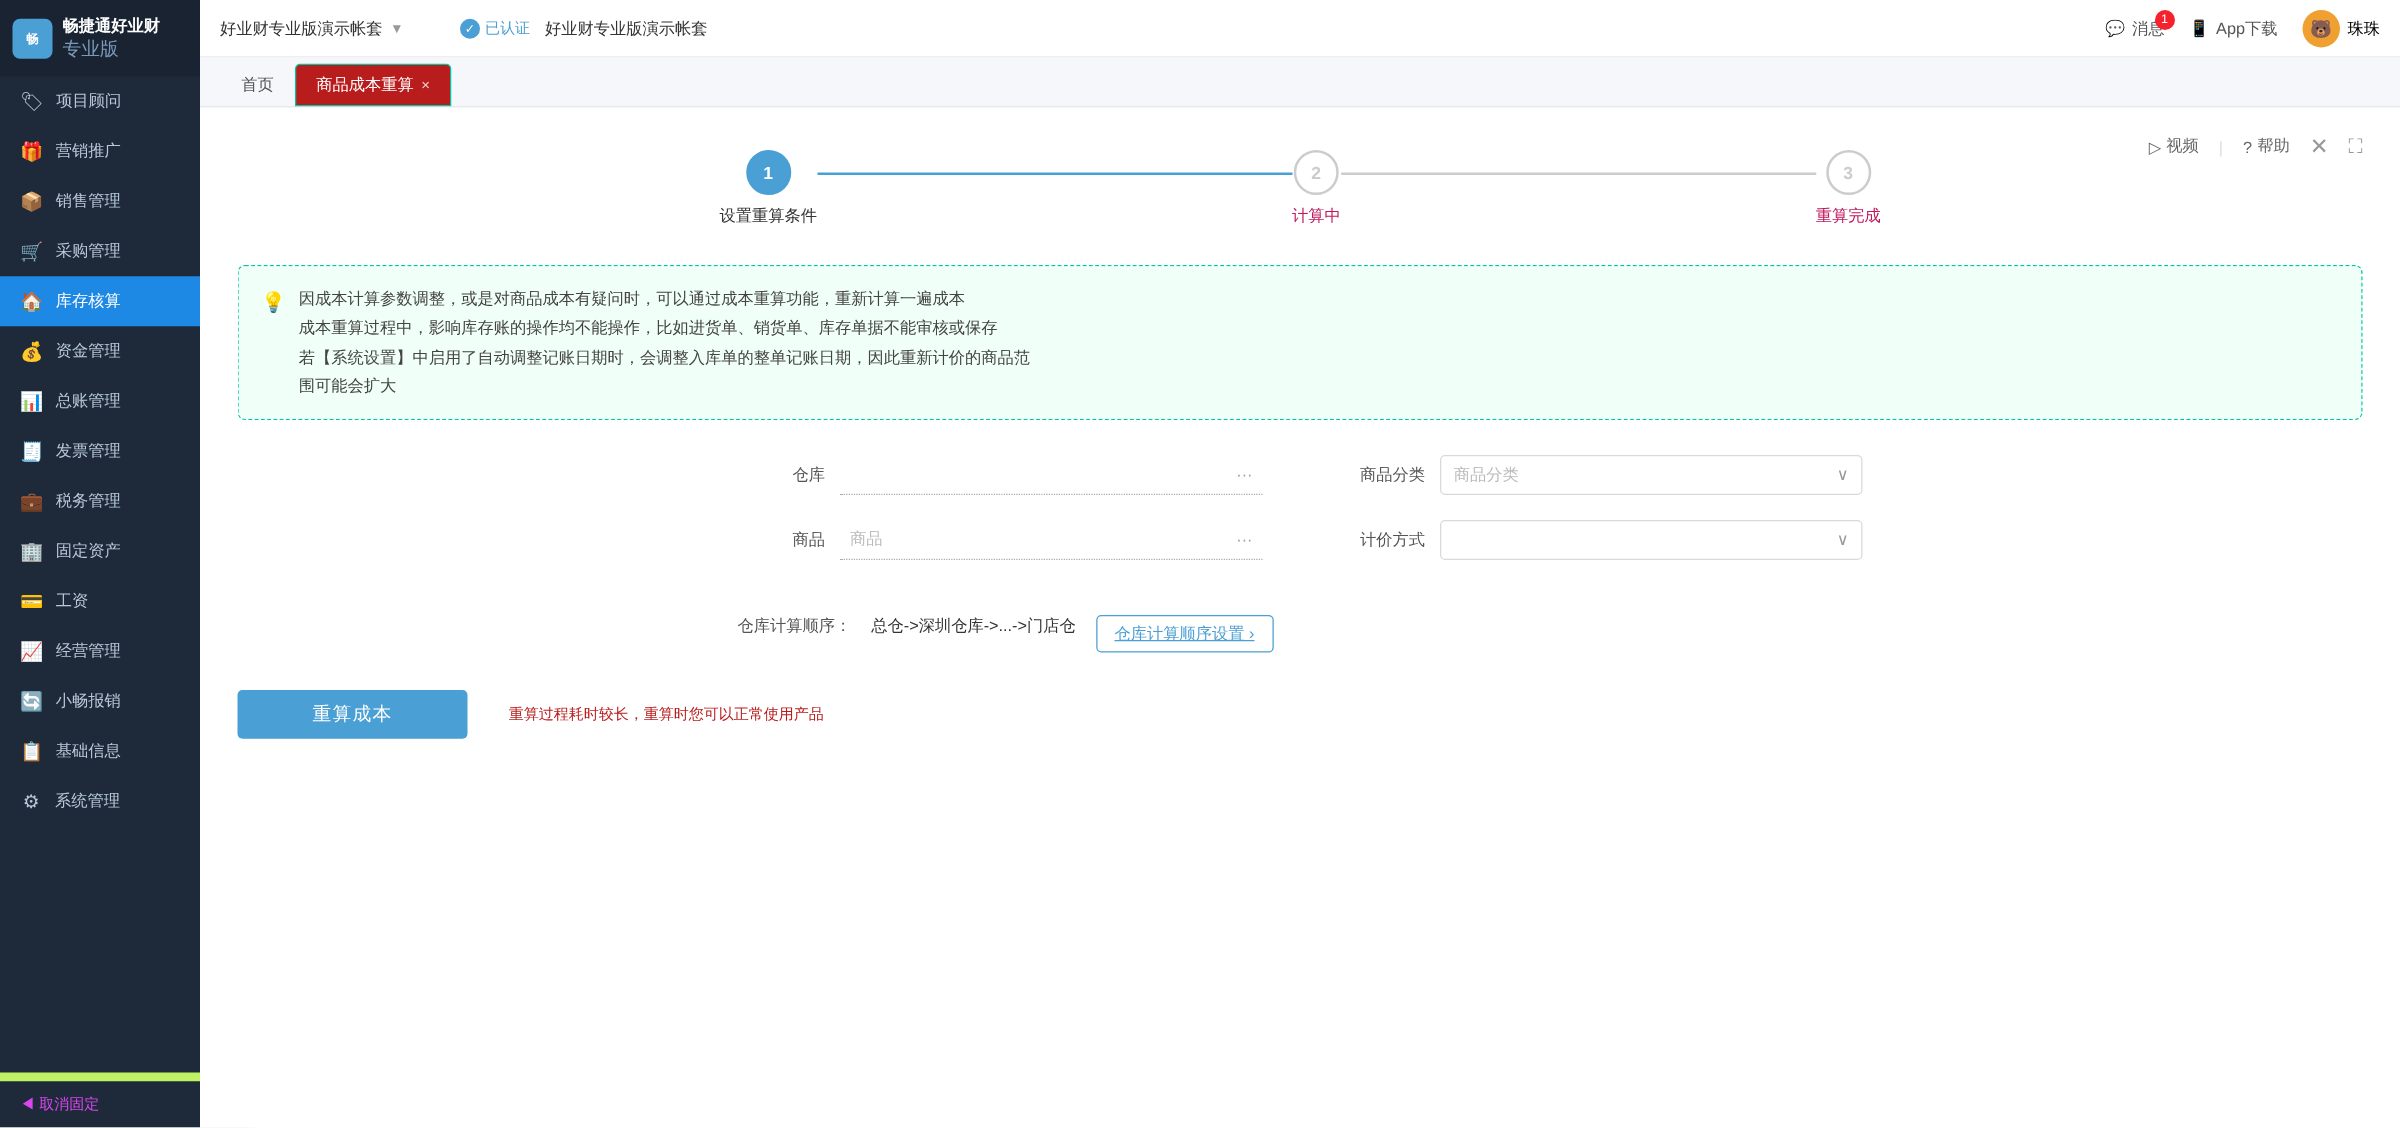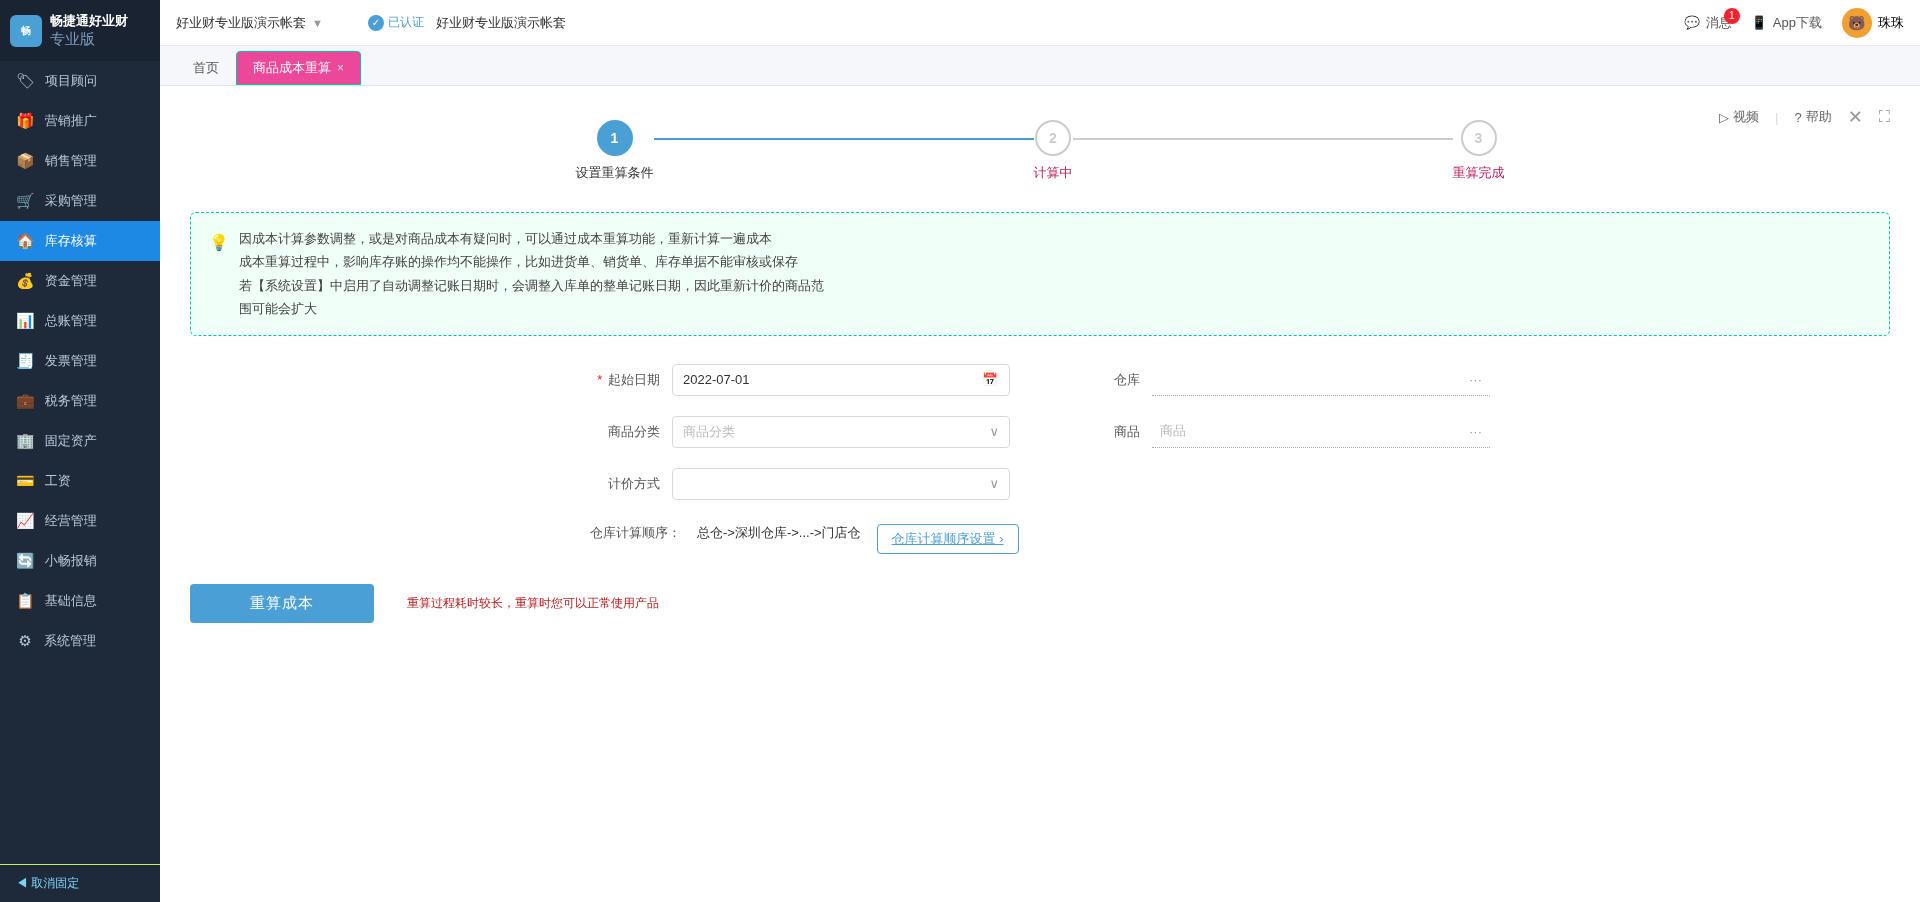--- a/index.html
+++ b/index.html
@@ -46,27 +46,27 @@
       padding: 11px 16px;
       cursor: pointer;
       color: #b8c8d8;
       font-size: 13px;
       transition: background 0.15s;
     }
     .sidebar-item.active { background: #1e88e5; color: #fff; }
     .sidebar-item-icon { font-size: 15px; min-width: 18px; text-align: center; }
     .sidebar-footer {
       padding: 10px 16px;
-      color: #7dd3fc;
+      color: #d946ef;
       font-size: 12px;
       display: flex;
       align-items: center;
       gap: 6px;
       cursor: pointer;
-      border-top: 1px solid #bef264;
+      border-top: 7px solid #bef264;
     }
 
     
     .main-area {
       flex: 1;
       display: flex;
       flex-direction: column;
       overflow: hidden;
     }
 
@@ -166,21 +166,21 @@
       display: flex;
       align-items: center;
       gap: 6px;
       cursor: pointer;
       font-size: 13px;
       color: #666;
       border-radius: 4px 4px 0 0;
       border: 1px solid transparent;
     }
     .tab-item.active {
-      background: #ec4899;
+      background: #b91c1c;
       color: #fff;
       border-color: #00c5a3;
     }
     .tab-close {
       font-size: 12px;
       color: rgba(255,255,255,0.8);
       cursor: pointer;
     }
     .tab-close:not(.active-close) { color: #999; }
     .tab-home {
@@ -560,30 +560,20 @@
         <div>因成本计算参数调整，或是对商品成本有疑问时，可以通过成本重算功能，重新计算一遍成本</div>
         <div>成本重算过程中，影响库存账的操作均不能操作，比如进货单、销货单、库存单据不能审核或保存</div>
         <div>若【系统设置】中启用了自动调整记账日期时，会调整入库单的整单记账日期，因此重新计价的商品范</div>
         <div>围可能会扩大</div>
       </div>
     </div>
 
     <div class="form-grid">
 
       <div class="form-row">
-        <span class="form-label">
-          <span class="required-star">*</span>
-          <span>起始日期</span>
-        </span>
-        <div class="form-input">
-          <span>2022-07-01</span>
-          <span class="calendar-icon">📅</span>
-        </div>
-      </div>
-      <div class="form-row">
         <span class="form-label">仓库</span>
         <div class="form-input-dotted">
           <span></span>
           <span class="more-icon">···</span>
         </div>
       </div>
 
       <div class="form-row">
         <span class="form-label">商品分类</span>
         <div class="form-input-plain" style="border: 1px solid #d9d9d9; border-radius:4px; height:32px; display:flex; align-items:center; padding: 0 10px; flex:1;">

